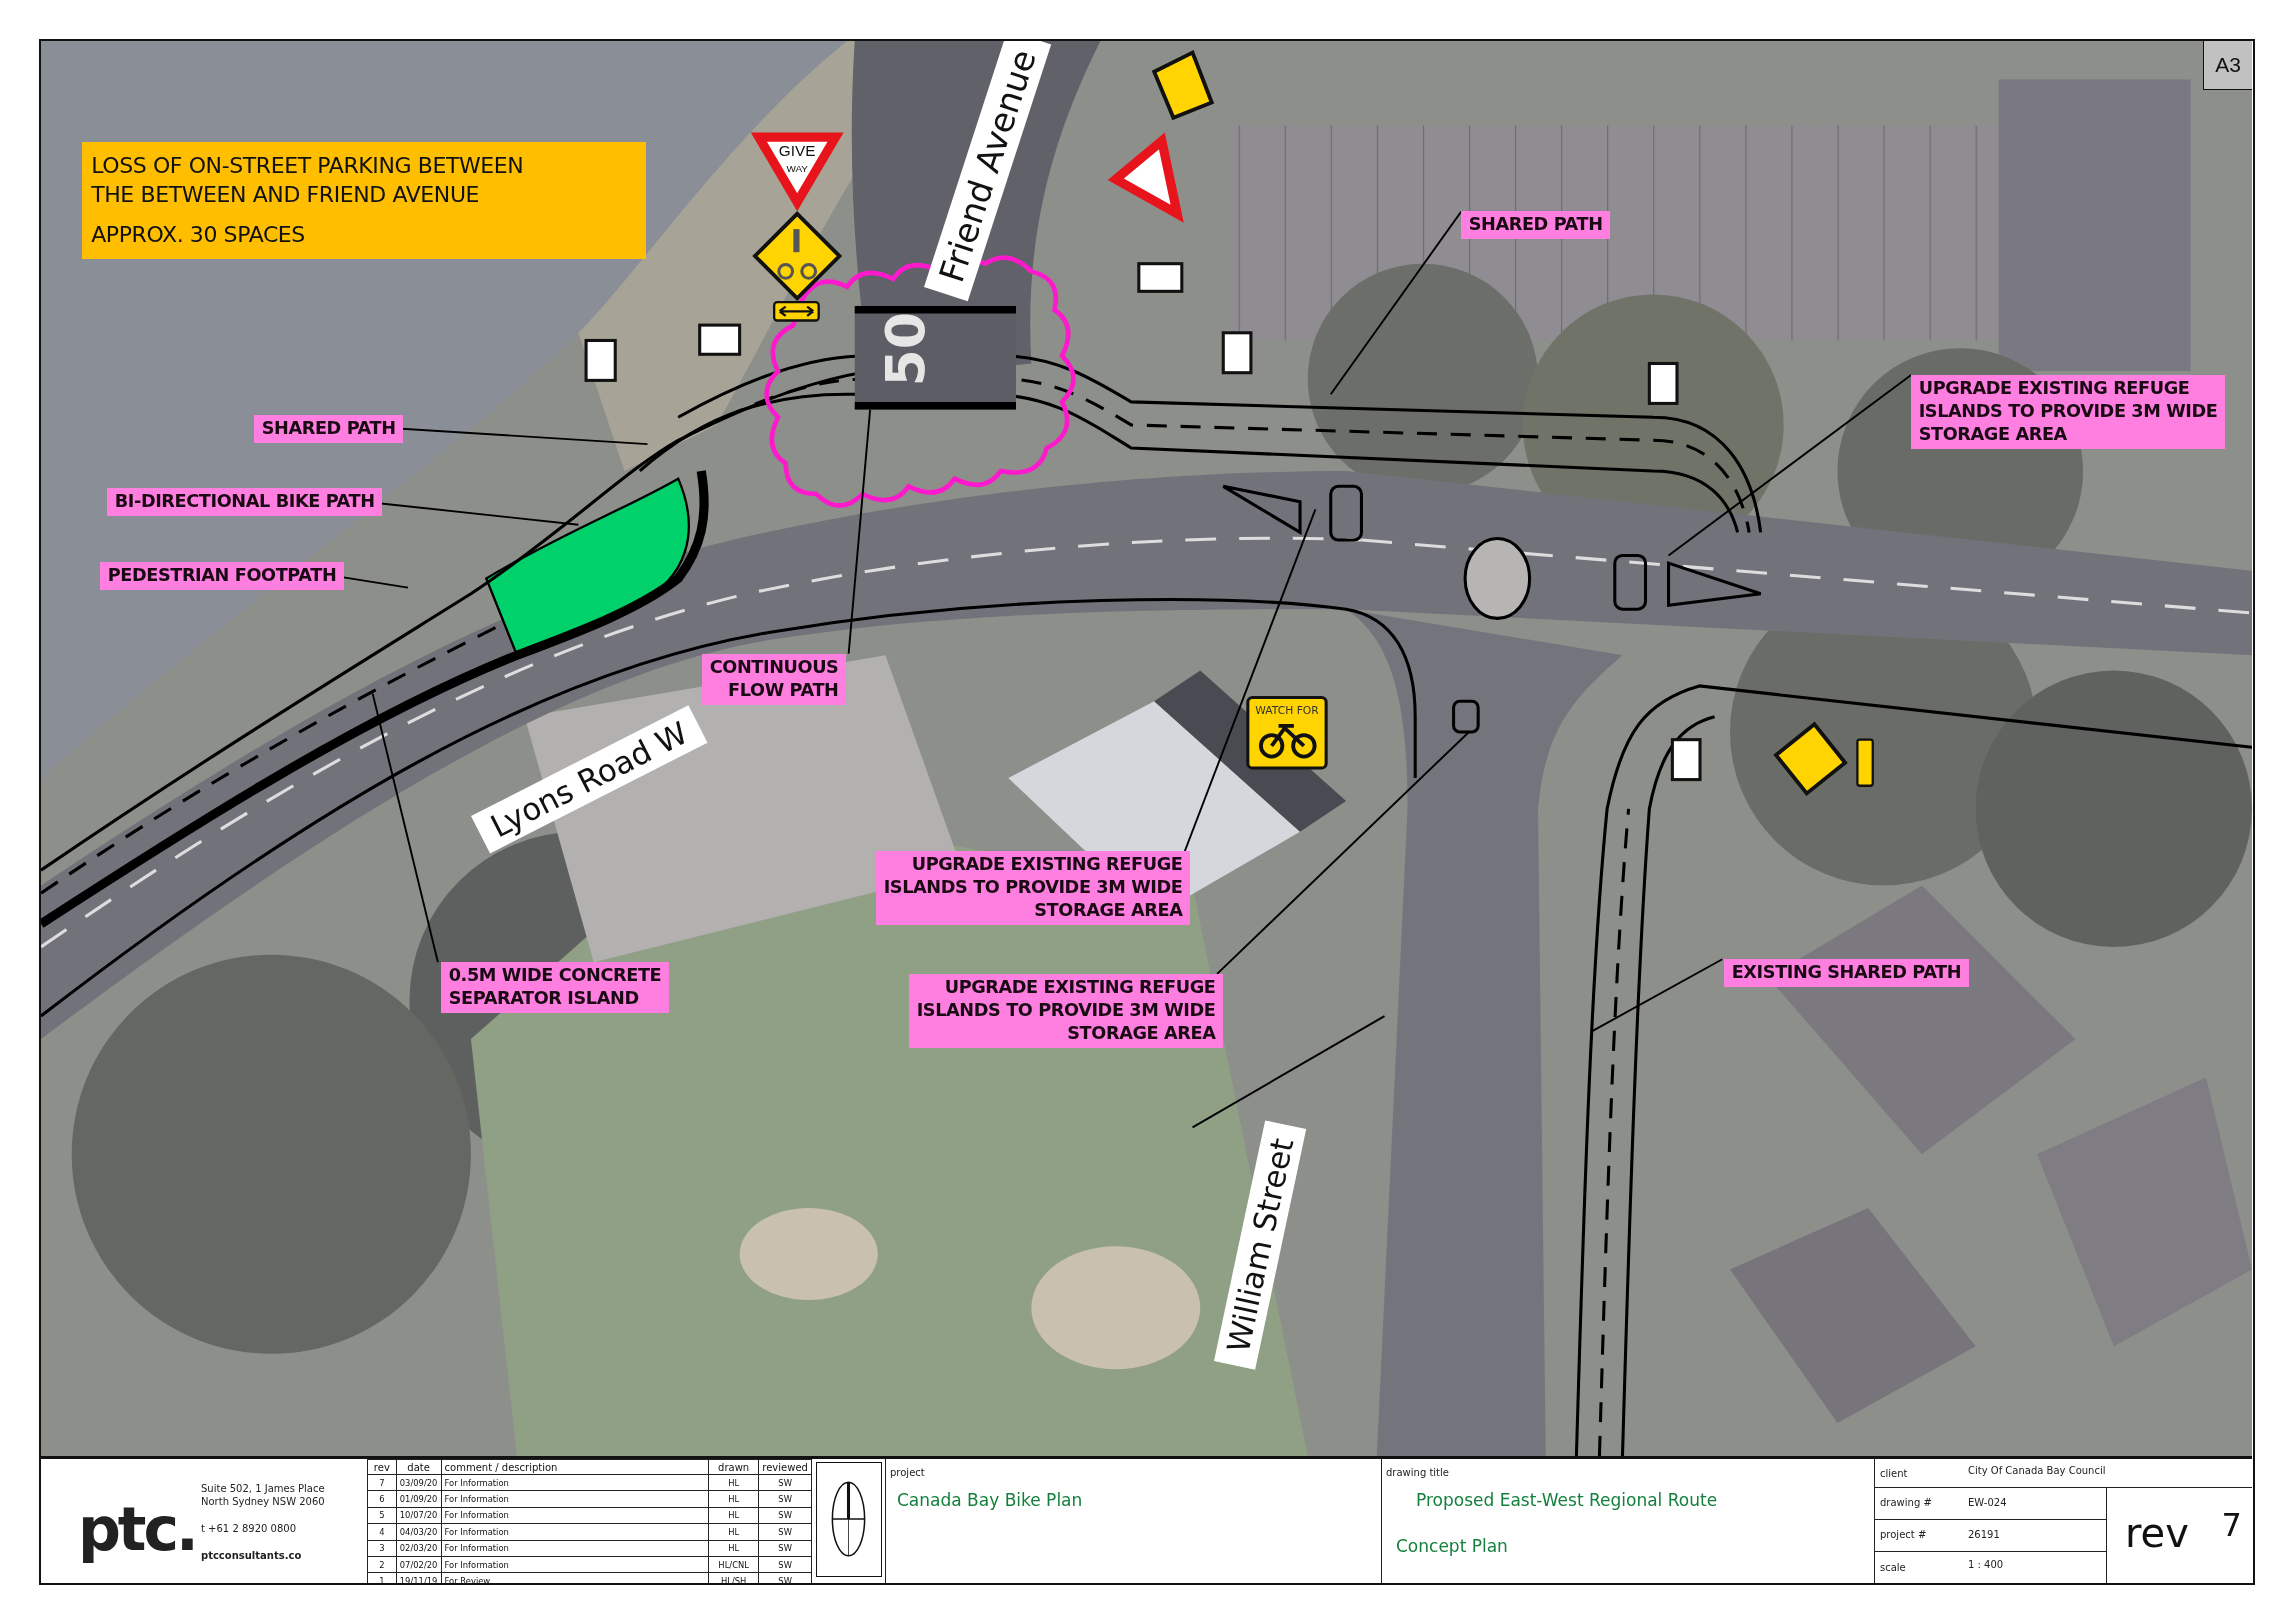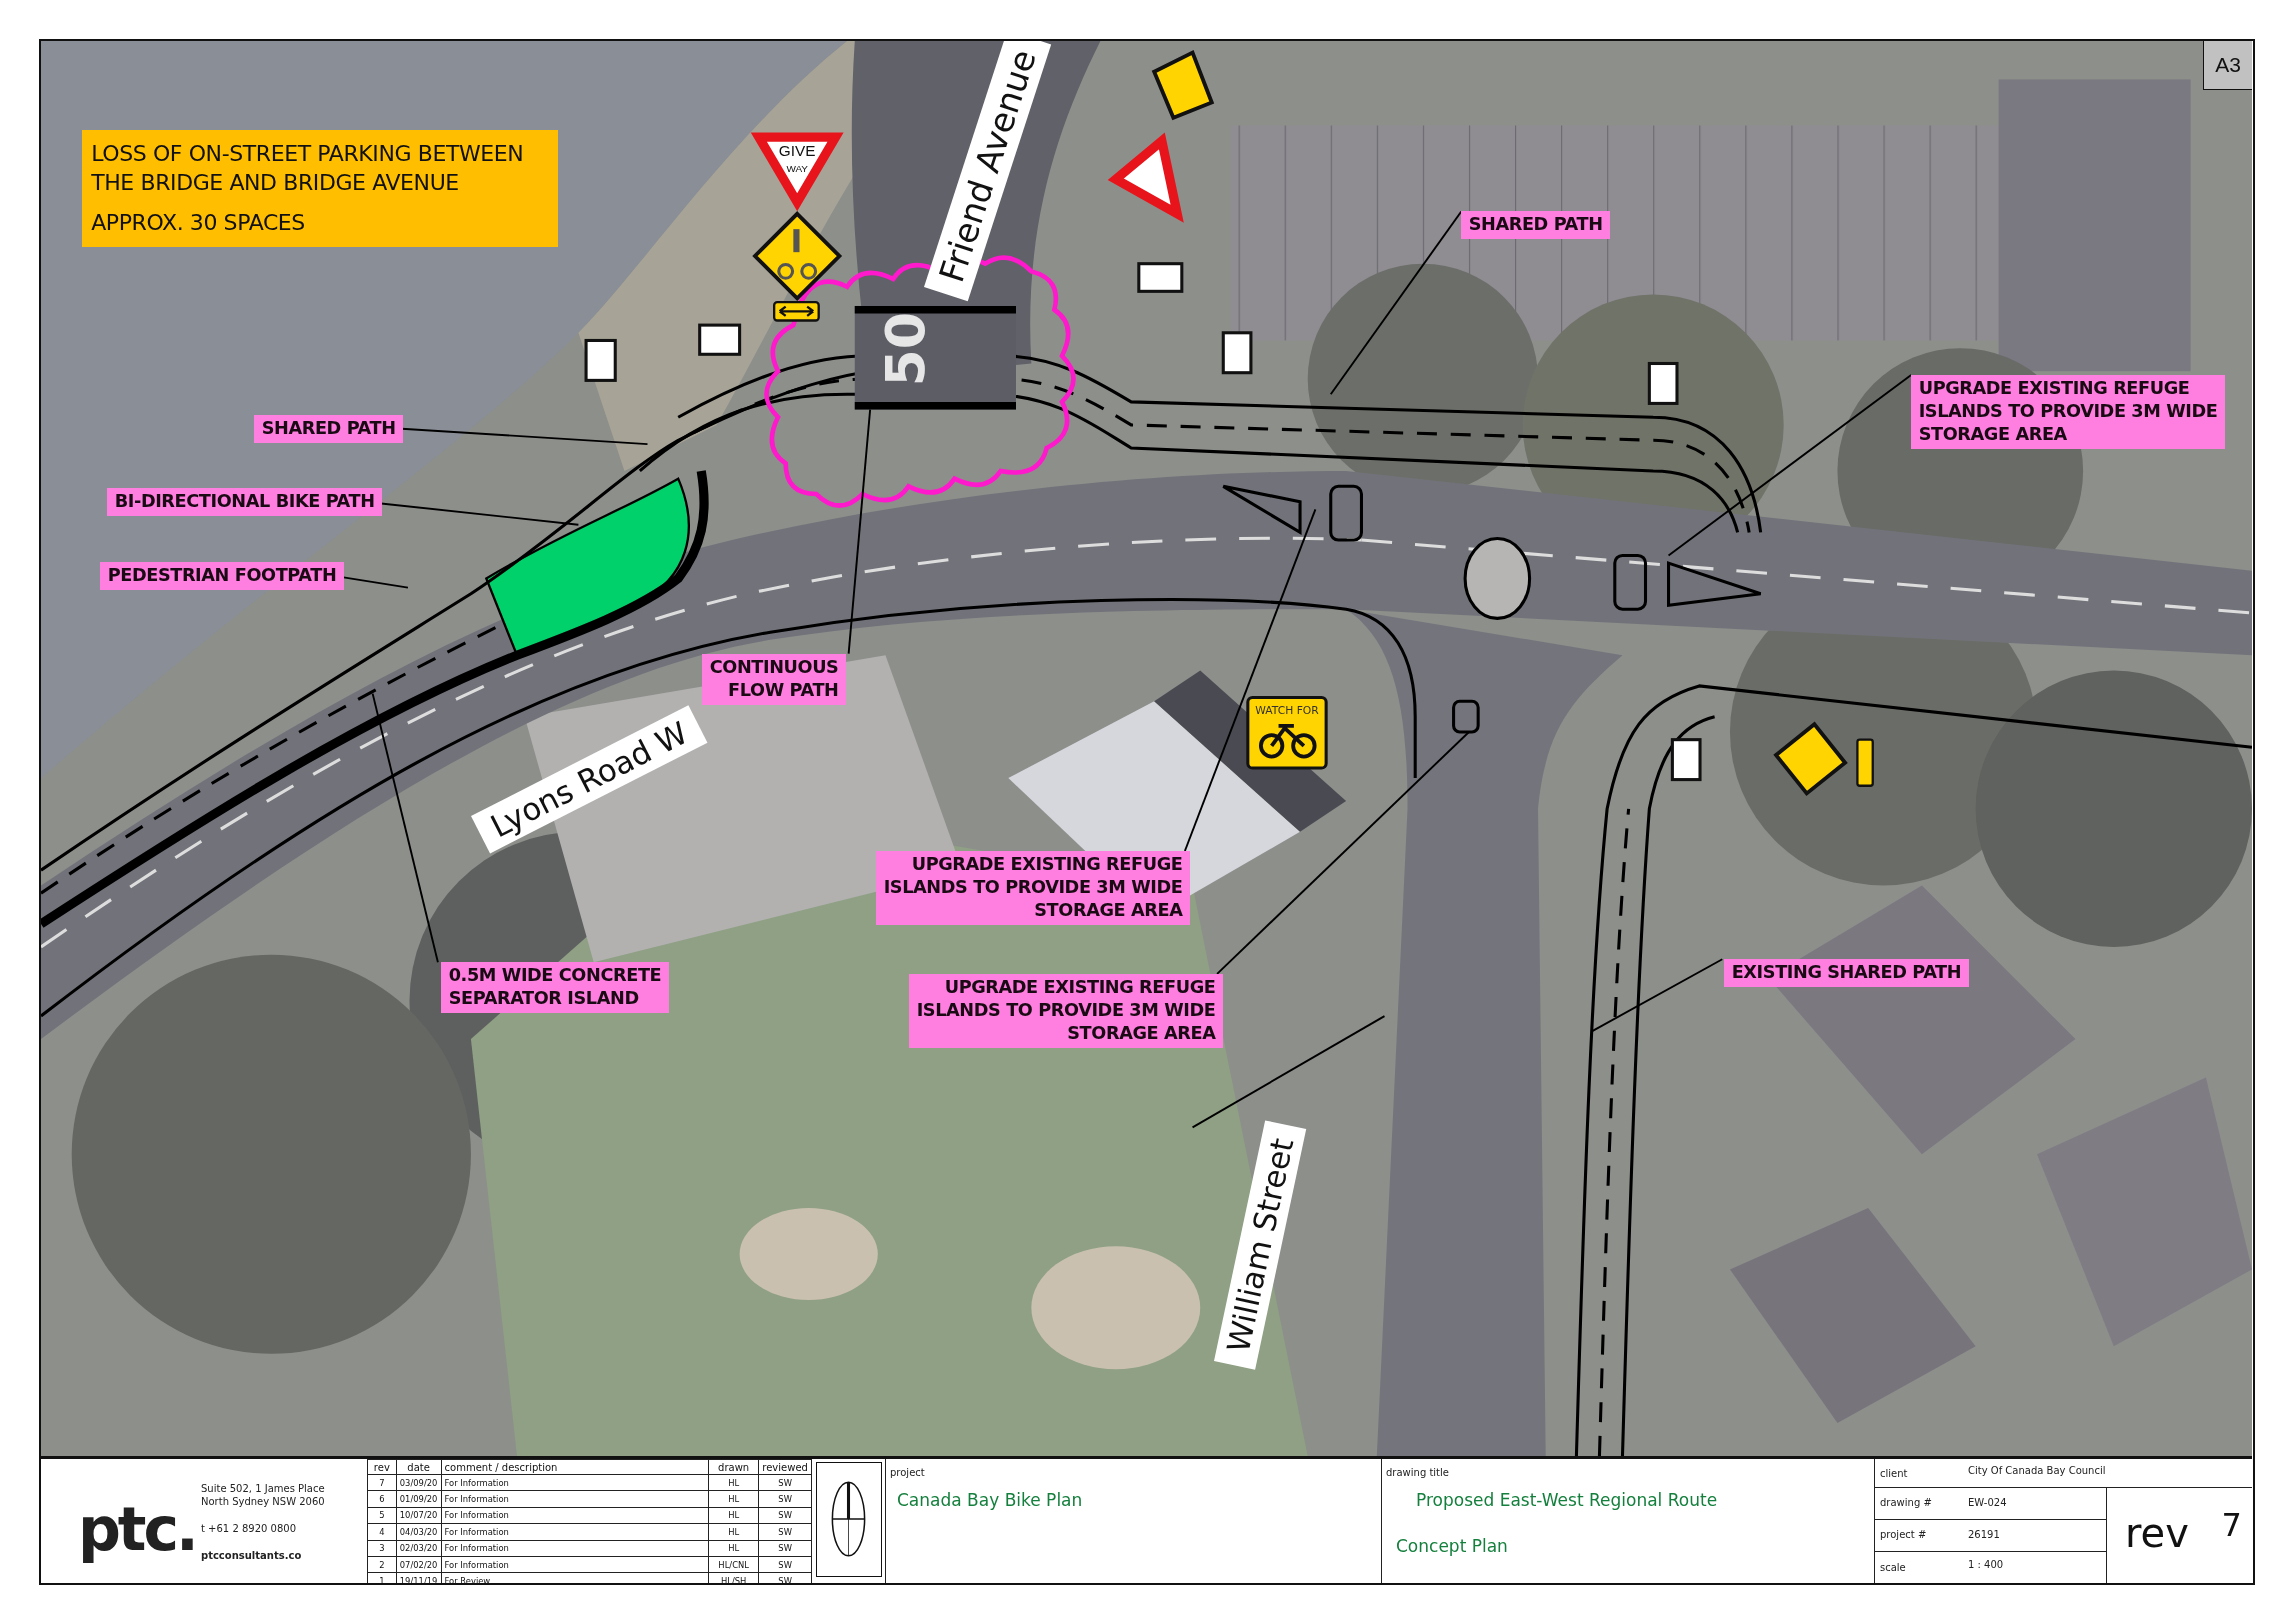--- a/index.html
+++ b/index.html
@@ -157,23 +157,23 @@
         <rect x="1572" y="855" width="102" height="92" rx="6" fill="#ffd400" stroke="#111" stroke-width="4"></rect>
         <text x="1623" y="877" text-anchor="middle" font-size="14" font-family="DejaVu Sans, sans-serif" fill="#333">WATCH FOR</text>
         <circle cx="1603" cy="918" r="14" fill="none" stroke="#111" stroke-width="5"></circle>
         <circle cx="1645" cy="918" r="14" fill="none" stroke="#111" stroke-width="5"></circle>
         <path d="M1603,918 L1620,895 L1645,918 M1612,892 L1632,892" stroke="#111" stroke-width="5" fill="none"></path>
       </g>
     </svg>
 
     <div class="sheet-size">A3</div>
 
-    <div class="warn-box" style="left:41px;top:89px;width:476px;height:117px;">
+    <div class="warn-box" style="left:41px;top:101px;width:564px;height:117px;">
       <div>LOSS OF ON-STREET PARKING BETWEEN</div>
-      <div>THE BRIDGE AND BRIDGE AVENUE</div>
+      <div>THE BETWEEN AND FRIEND AVENUE</div>
       <div style="height:10.7px;"></div>
       <div>APPROX. 30 SPACES</div>
     </div>
 
     <div class="street" style="left:883px;top:246px;transform:rotate(-72deg);">Friend Avenue</div>
     <div class="street" style="left:430px;top:775px;transform:rotate(-27deg);font-size:31px;">Lyons Road W</div>
     <div class="street" style="left:1173px;top:1320px;transform:rotate(-78deg);font-size:31px;">William Street</div>
 
     <div class="note" style="left:213px;top:374px;">SHARED PATH</div>
     <div class="note" style="left:66px;top:447px;">BI-DIRECTIONAL BIKE PATH</div>

